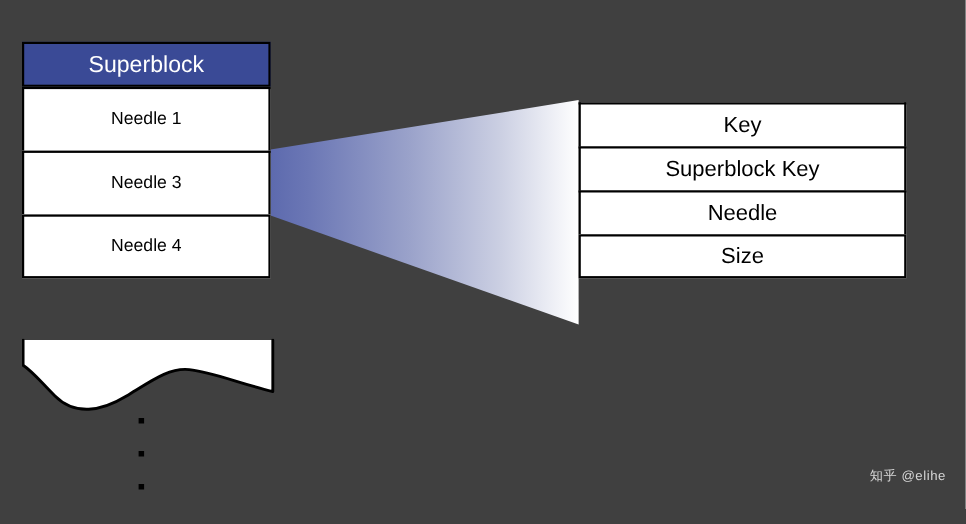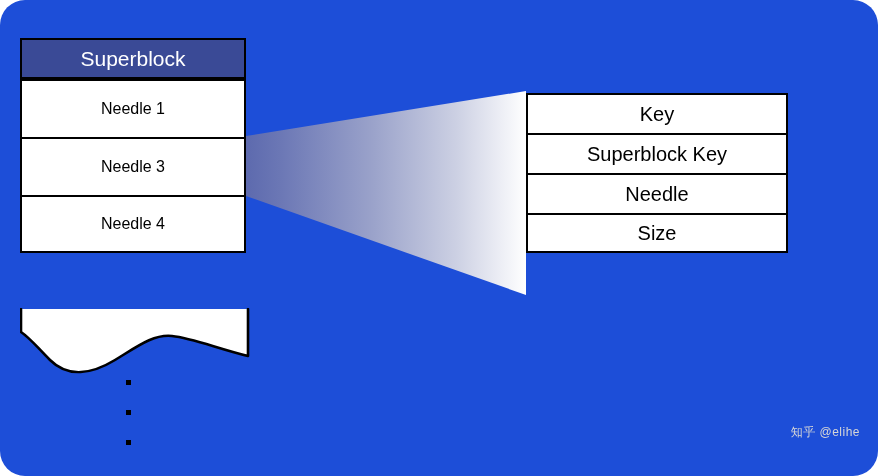--- a/index.html
+++ b/index.html
@@ -10,23 +10,22 @@
   }
   body {
     font-family: "Liberation Sans", sans-serif;
     -webkit-font-smoothing: antialiased;
   }
 
   #canvas {
     position: relative;
     width: 878px;
     height: 476px;
-    background: #1d4ed8;
+    background: #404040;
     overflow: hidden;
-    border-radius: 25px;
   }
 
   
   #connector {
     position: absolute;
     left: 0;
     top: 0;
     width: 878px;
     height: 476px;
     pointer-events: none;
@@ -95,21 +94,21 @@
   }
   .dot.d1 { top: 4px; }
   .dot.d2 { top: 34px; }
   .dot.d3 { top: 64px; }
 
   
   #needle-detail {
     position: absolute;
     left: 526px;
     top: 93px;
-    width: 262px;
+    width: 298px;
     z-index: 3;
   }
   .nd-row {
     box-sizing: border-box;
     border: 2px solid #000000;
     border-bottom-width: 0;
     background: #ffffff;
     height: 40px;
     display: flex;
     align-items: center;

